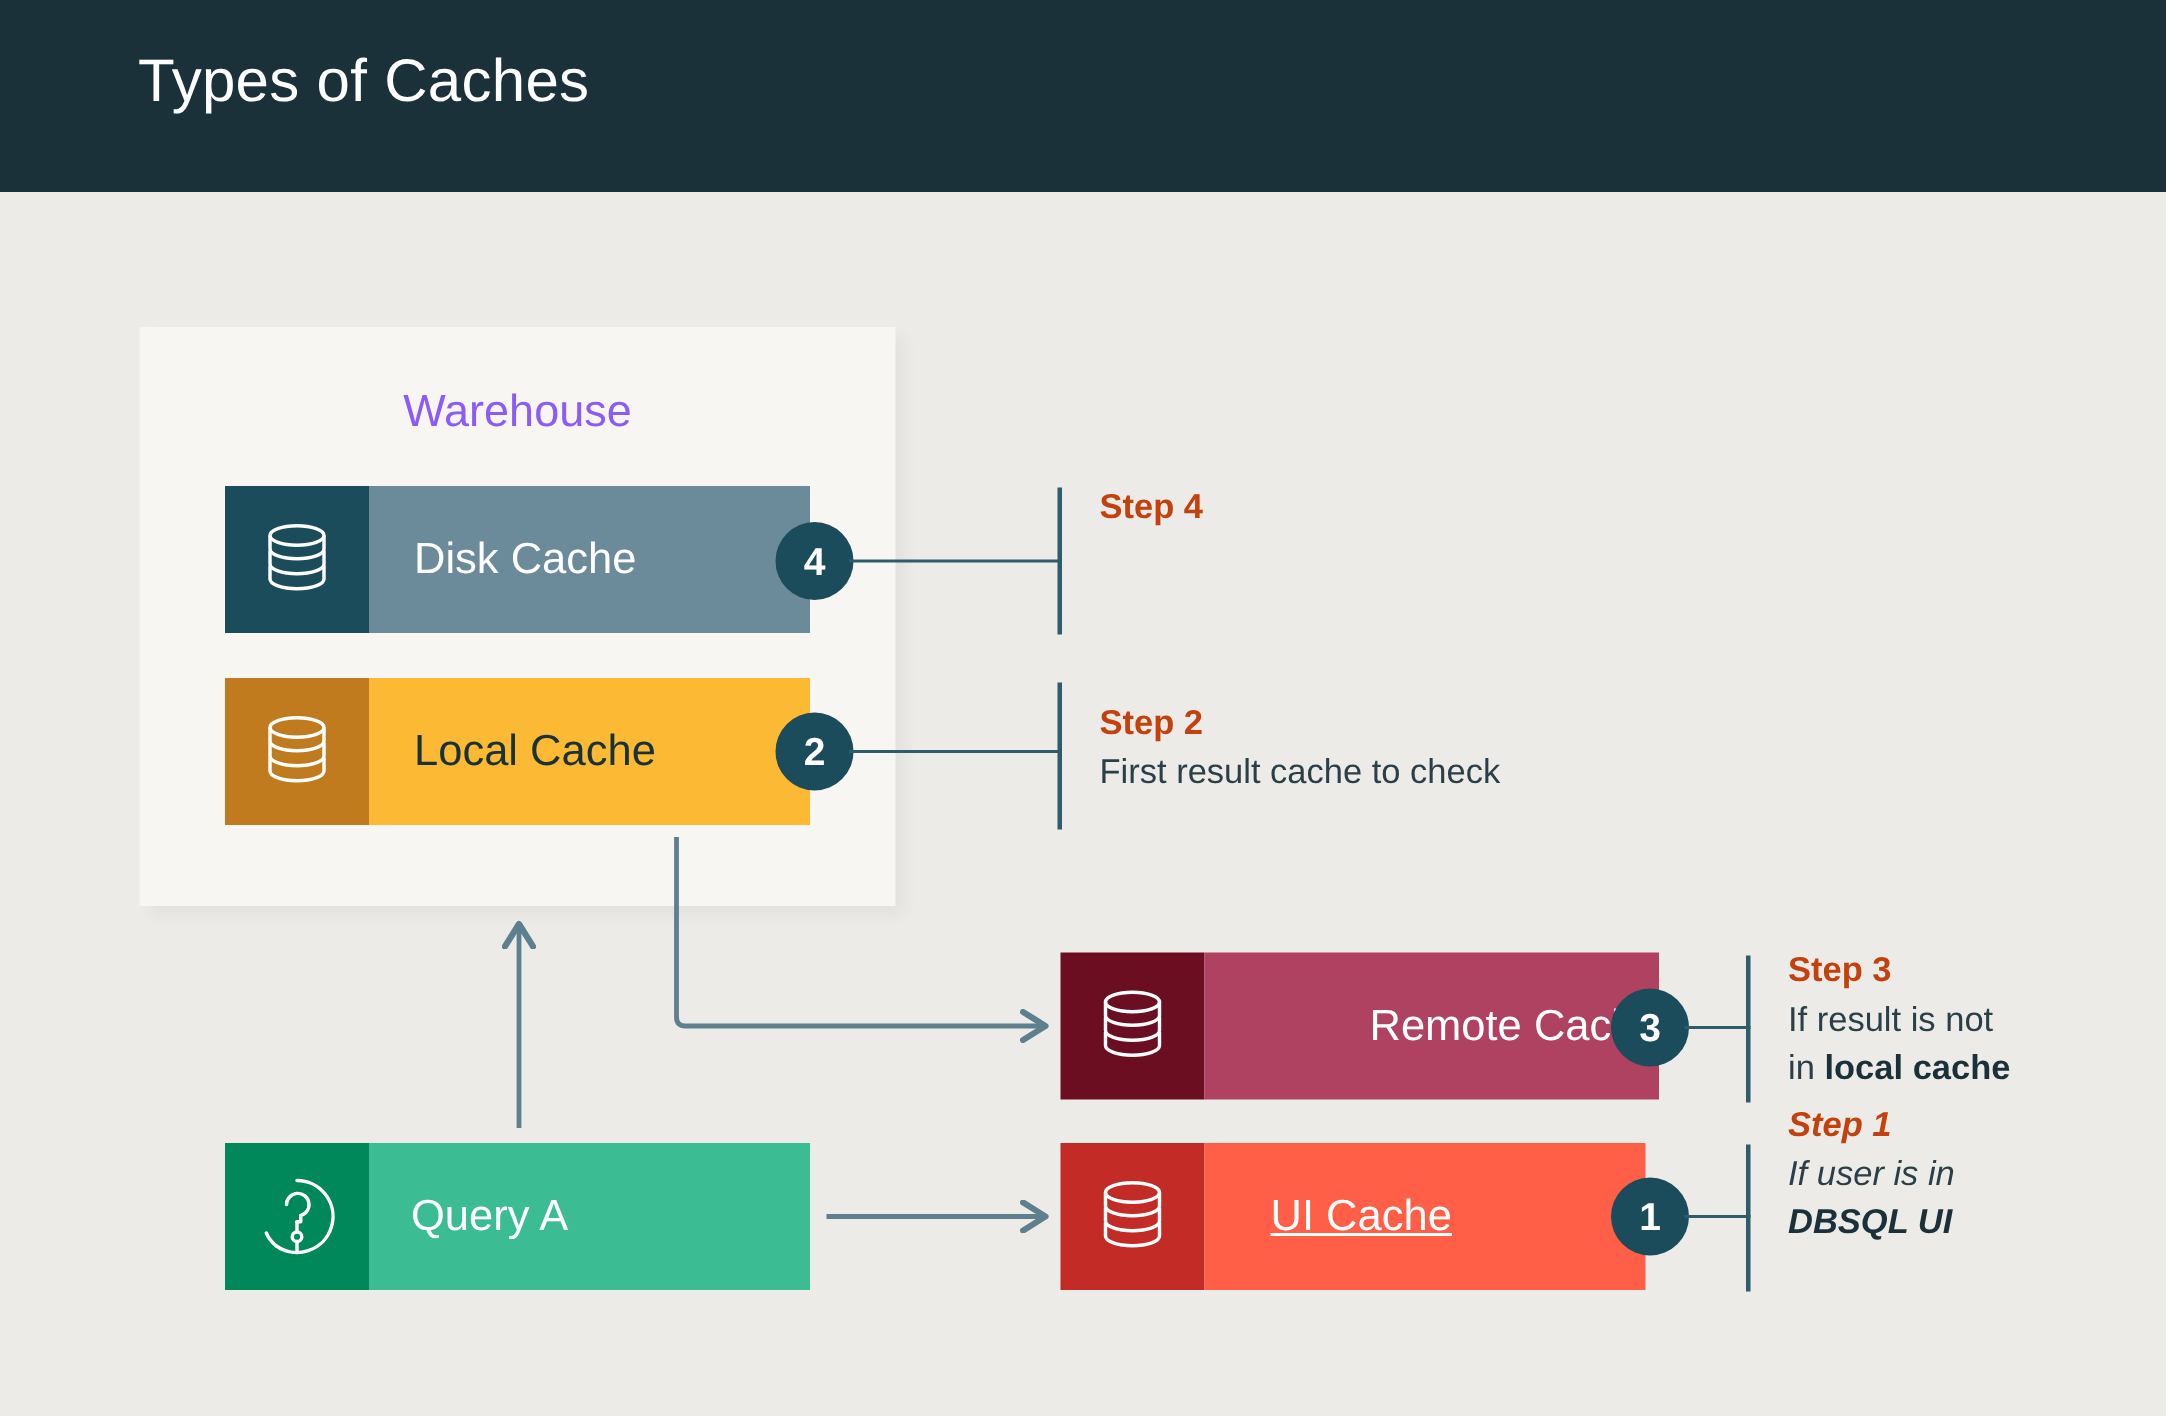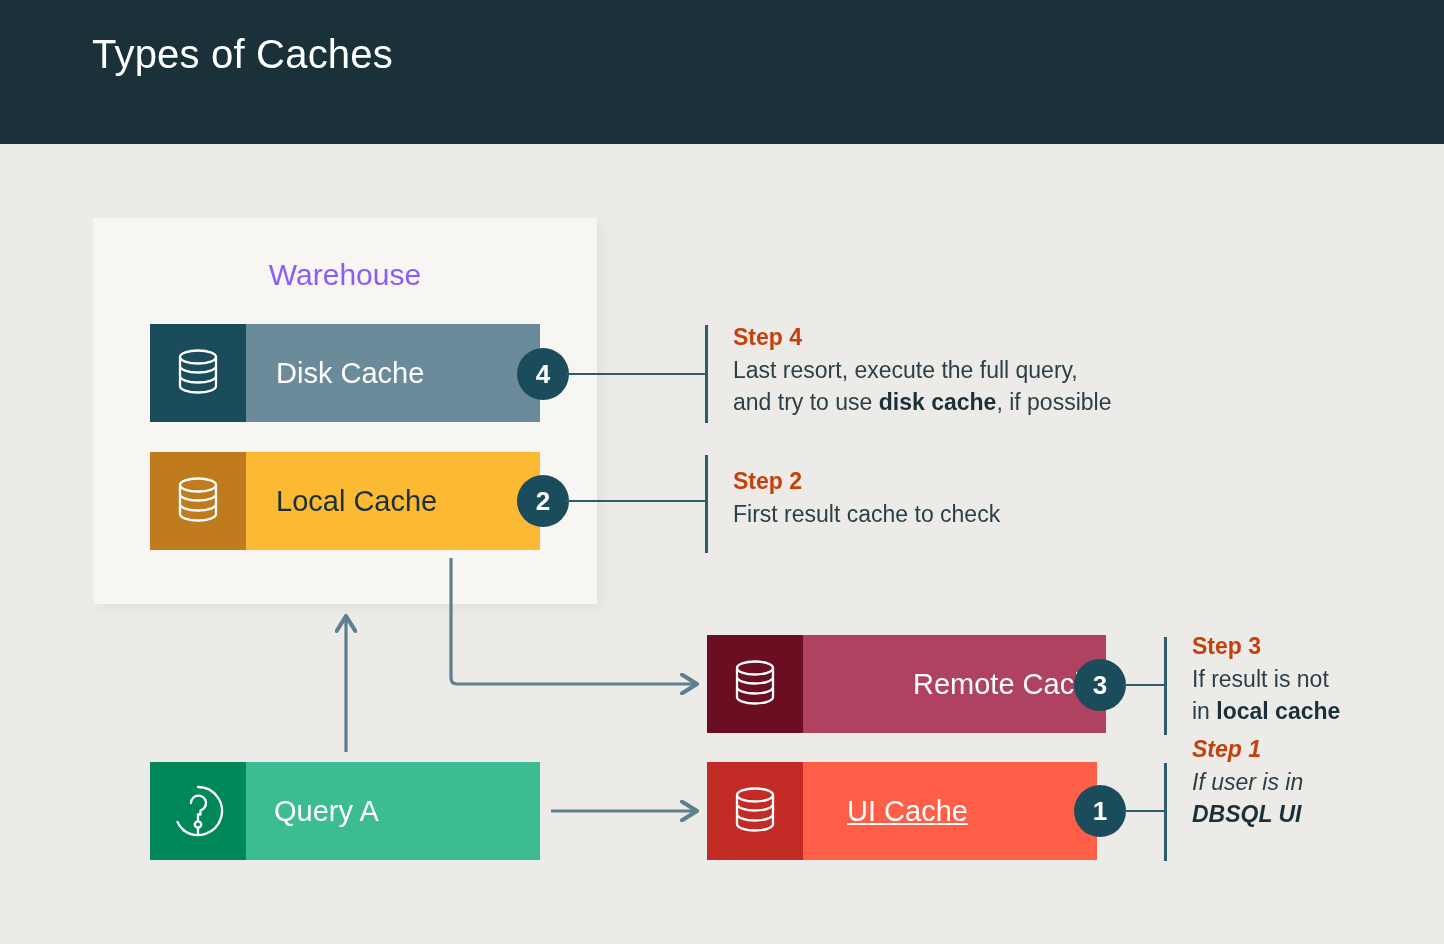--- a/index.html
+++ b/index.html
@@ -8,21 +8,21 @@
   body {
     background:#ECEBE8;
     font-family:"Liberation Sans", sans-serif;
     overflow:hidden;
     position:relative;
   }
   #stage { position:relative; width:1444px; height:944px; }
 
   
   .header {
-    position:absolute; left:0; top:0; width:1444px; height:144px;
+    position:absolute; left:0; top:0; width:1444px; height:128px;
     background:#1B3139;
   }
   .header-title {
     position:absolute; left:92px; top:32px;
     font-size:40px; font-weight:400; color:#FFFFFF;
     letter-spacing:0.2px;
   }
 
   
   .warehouse-panel {
@@ -249,24 +249,20 @@
   <div class="connector" id="conn-4"></div>
   <div class="bracket" id="bracket-2"></div>
   <div class="connector" id="conn-2"></div>
   <div class="bracket" id="bracket-3"></div>
   <div class="connector" id="conn-3"></div>
   <div class="bracket" id="bracket-1"></div>
   <div class="connector" id="conn-1"></div>
 
   <div class="step-block" id="step-4">
     <div class="step-title">Step 4</div>
-    <div class="step-desc">
-      <span>Last resort, execute the full query,</span><br>
-      <span>and try to use </span><b>disk cache</b><span>, if possible</span>
-    </div>
   </div>
 
   <div class="step-block" id="step-2">
     <div class="step-title">Step 2</div>
     <div class="step-desc">
       <span>First result cache to check</span>
     </div>
   </div>
 
   <div class="step-block" id="step-3">

